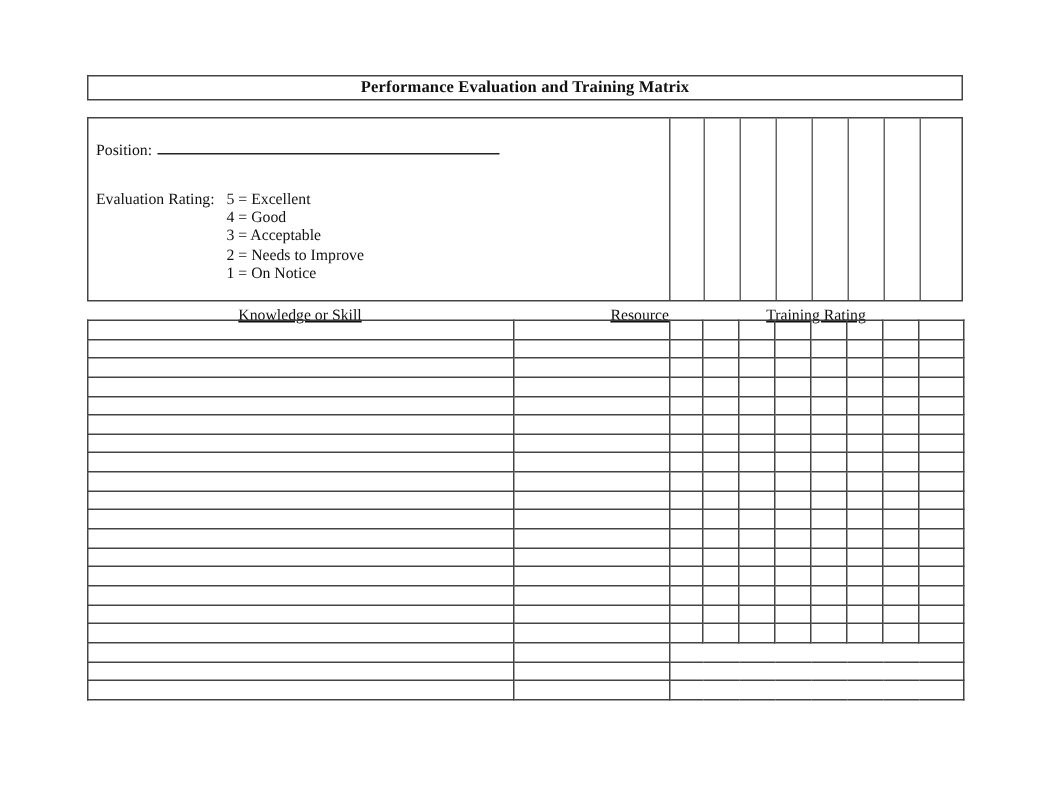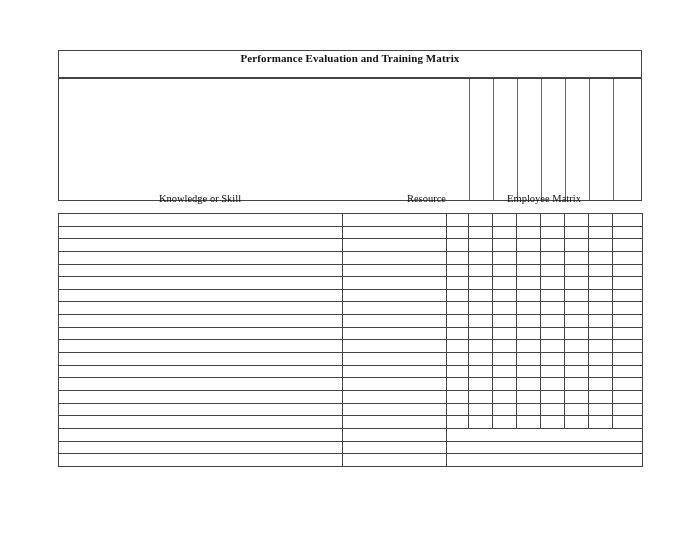--- a/index.html
+++ b/index.html
@@ -3,21 +3,21 @@
   <meta charset="utf-8">
   <style>
     html, body { margin: 0; padding: 0; background: #ffffff; }
     body {
       width: 700px; height: 541px; position: relative; overflow: hidden;
       font-family: "Liberation Serif", "DejaVu Serif", serif;
       color: #111;
     }
     .abs { position: absolute; box-sizing: border-box; }
     .title-box {
-      left: 58px; top: 50px; width: 584px; height: 28px;
+      left: 58px; top: 50px; width: 584px; height: 17px;
       border: 1.3px solid #444;
       font-size: 11px; font-weight: bold; text-align: center; line-height: 14px;
       letter-spacing: 0.1px;
     }
     .info-box {
       left: 58px; top: 78px; width: 584px; height: 123px;
       border: 1.3px solid #444;
     }
     .info-left {
       position: absolute; left: 0; top: 0; width: 387px; height: 100%;
@@ -28,49 +28,64 @@
     }
     .position-line {
       display: inline-block; width: 228px; border-bottom: 1px solid #222;
       vertical-align: baseline; height: 10px; margin-left: 4px;
     }
     .rating-block { position: absolute; left: 5px; top: 49px; font-size: 10.5px; line-height: 12.2px; }
     .rating-label { position: absolute; left: 0; top: 0; white-space: nowrap; }
     .rating-list { position: absolute; left: 87px; top: 0; white-space: nowrap; }
     .top-col { position: absolute; top: 0; bottom: 0; border-left: 1.3px solid #666; }
 
-    .hdr { font-size: 10.5px; top: 192px; height: 13px; line-height: 14px; text-align: center; white-space: nowrap; }
+    .hdr { font-size: 10.5px; top: 204px; height: 13px; line-height: 14px; text-align: center; white-space: nowrap; text-decoration: underline; }
 
     .grid { left: 58px; top: 213px; width: 584px; }
     table.matrix {
       border-collapse: collapse; width: 584px; table-layout: fixed;
     }
     table.matrix td {
       border: 1.2px solid #444; height: 11.4px; padding: 0; box-sizing: border-box;
     }
   </style>
 </head>
 <body>
 
 <div class="abs title-box">Performance  Evaluation  and Training  Matrix</div>
 
 <div class="abs info-box">
+  <div class="info-left">
+    <div class="position-row">
+      <span>Position:</span><span class="position-line"></span>
+    </div>
+    <div class="rating-block">
+      <div class="rating-label">Evaluation  Rating:</div>
+      <div class="rating-list">
+        <div>5 = Excellent</div>
+        <div>4 = Good</div>
+        <div>3 = Acceptable</div>
+        <div>2 = Needs to Improve</div>
+        <div>1 = On Notice</div>
+      </div>
+    </div>
+  </div>
 
   <div class="top-col" style="left:410px"></div>
   <div class="top-col" style="left:434px"></div>
   <div class="top-col" style="left:458px"></div>
   <div class="top-col" style="left:482px"></div>
   <div class="top-col" style="left:506px"></div>
   <div class="top-col" style="left:530px"></div>
   <div class="top-col" style="left:554px"></div>
 </div>
 
 <div class="abs hdr" style="left:58px; width:284px;">Knowledge  or Skill</div>
 <div class="abs hdr" style="left:342px; width:104px;text-align:right;">Resource</div>
-<div class="abs hdr" style="left:446px; width:196px;">Employee  Matrix</div>
+<div class="abs hdr" style="left:446px; width:196px;">Training  Rating</div>
 
 <div class="abs grid">
   <table class="matrix" id="matrix">
     <colgroup>
       <col style="width:284px">
       <col style="width:104px">
       <col style="width:22px">
       <col style="width:24px">
       <col style="width:24px">
       <col style="width:24px">

